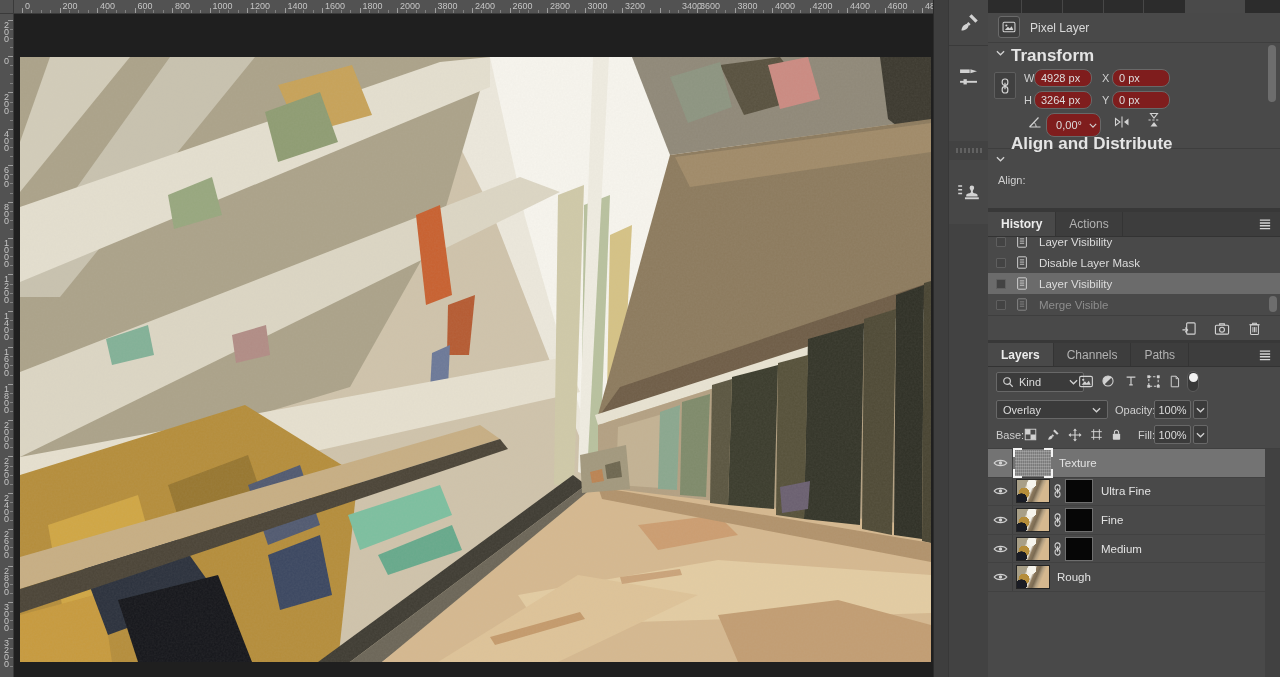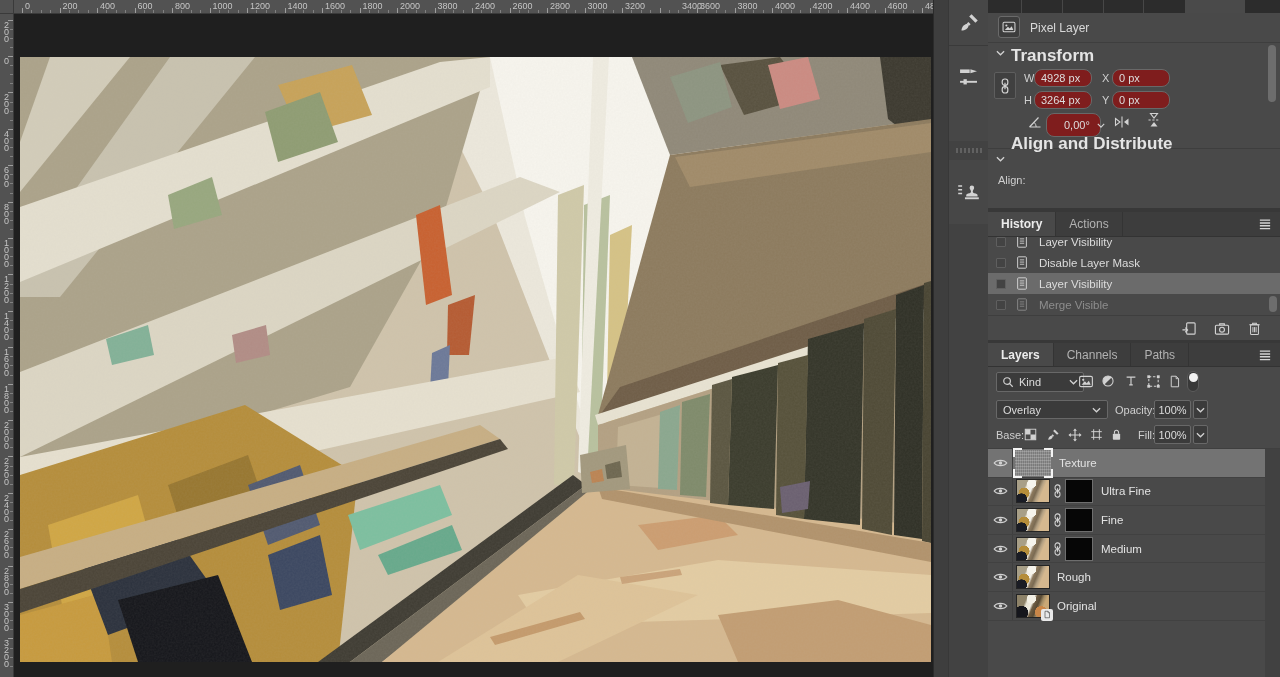--- a/index.html
+++ b/index.html
@@ -50,21 +50,21 @@
   .pl-iconbox{position:absolute;left:10px;top:3px;width:22px;height:22px;background:#3d3d3d;
      border:1px solid #6a6a6a;border-radius:3px;box-sizing:border-box;display:flex;align-items:center;justify-content:center;}
   .pl-label{position:absolute;left:42px;top:8px;font-size:12px;color:#d8d8d8;}
   .sec-chev{position:absolute;}
   .sec-title{position:absolute;font-size:17px;font-weight:bold;color:#e4e4e4;}
   .linkbox{position:absolute;left:6px;top:59px;width:22px;height:27px;background:#404040;
      border:1px solid #5e5e5e;border-radius:2px;box-sizing:border-box;display:flex;align-items:center;justify-content:center;}
   .flbl{position:absolute;font-size:11px;color:#cfcfcf;}
   .fld{position:absolute;height:18px;background:#7f1d1d;border:1px solid #686868;border-radius:8px;
      color:#dddddd;font-size:11px;display:flex;align-items:center;padding:0 6px;box-sizing:border-box;}
-  .fld.withchev{padding:11px;}
+  .fld.withchev{padding:11px;justify-content:center;}
   .fld.withchev .val{flex:1;padding:0 6px;}
   .chevseg{width:15px;height:100%;border-left:1px solid #686868;display:flex;align-items:center;justify-content:center;box-sizing:border-box;}
   .scrollthumb{position:absolute;background:#6d6d6d;border-radius:5px;}
 
   .g1{top:208px;height:4px;background:#383838;}
   .g2{top:340px;height:3px;background:#383838;}
 
   .tabbar{display:flex;background:#3d3d3d;border-bottom:1px solid #333;}
   .hist-tabs{top:212px;height:25px;}
   .lay-tabs{top:343px;height:24px;}
@@ -909,32 +909,16 @@
           <span class="eyecell">
             <svg class="ic" width="15" height="10">
               <use href="#i-eye"></use>
             </svg>
           </span>
           <span class="thwrap">
             <span class="timg"></span>
           </span>
           <span class="lname nomask">Rough</span>
         </div>
-        <div class="lrow">
-          <span class="eyecell">
-            <svg class="ic" width="15" height="10">
-              <use href="#i-eye"></use>
-            </svg>
-          </span>
-          <span class="thwrap">
-            <span class="timg orig"></span>
-            <span class="badge">
-              <svg class="ic" width="8" height="9" style="color:#3a3a3a">
-                <use href="#i-page"></use>
-              </svg>
-            </span>
-          </span>
-          <span class="lname nomask">Original</span>
-        </div>
       </div>
     <div class="lay-gutter"></div>
   </div>
 </div>
 
 </body></html>

